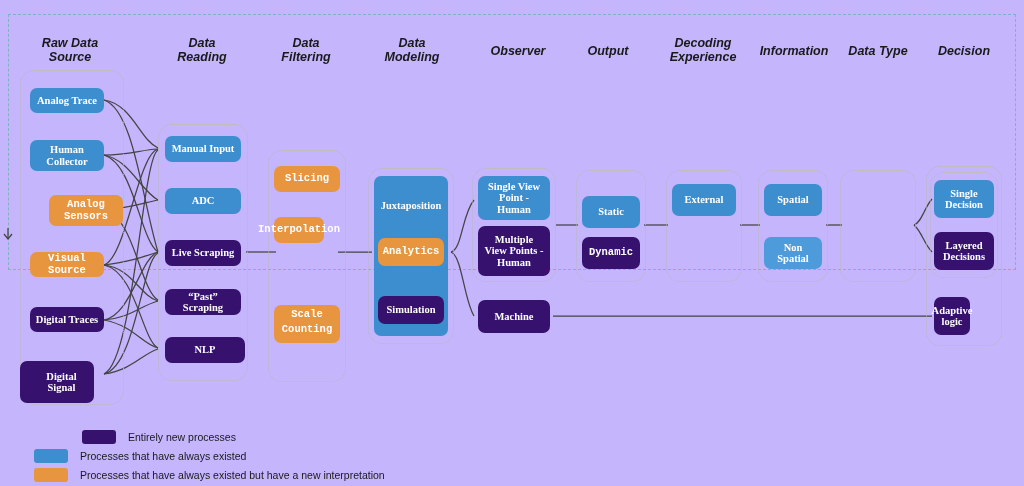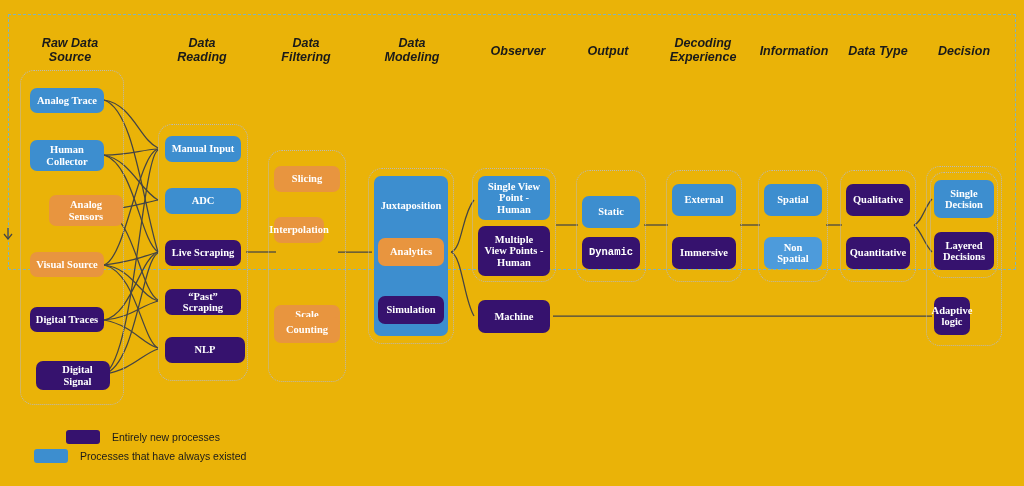--- a/index.html
+++ b/index.html
@@ -1,34 +1,34 @@
 <!DOCTYPE html>
 <html><head>
 <meta charset="utf-8">
 <style>
   html,body{margin:0;padding:0;background:#ffffff;}
-  #stage{position:relative;width:1024px;height:486px;background:#eab308;
+  #stage{position:relative;width:1024px;height:486px;background:#c4b5fd;
          font-family:"Liberation Sans",sans-serif;overflow:hidden;}
 
   
   .outer-frame{position:absolute;border:1.5px dashed #7fb3bf;box-sizing:border-box;}
 
   .col-header{position:absolute;text-align:center;font-family:"Liberation Sans",sans-serif;
               font-weight:bold;font-style:italic;font-size:12.5px;color:#1a1a1a;line-height:14px;}
 
   
   .group{position:absolute;border:1.6px dotted #b9b9b9;border-radius:14px;box-sizing:border-box;}
 
   .node{position:absolute;border-radius:7px;box-sizing:border-box;display:flex;
         align-items:center;justify-content:center;text-align:center;
         font-family:"Liberation Serif",serif;font-weight:bold;color:#ffffff;
         font-size:10.5px;line-height:11.5px;padding:2px 3px;}
   .node.blue{background:#3d8ecf;}
   .node.blue-light{background:#4d9bdb;}
-  .node.orange{background:#e8953f;}
+  .node.orange{background:#e8953f;font-family:Liberation Mono, monospace;}
   .node.purple{background:#36126e;}
 
   svg.links{position:absolute;left:0;top:0;width:1024px;height:486px;pointer-events:none;}
   svg.links path,svg.links line{fill:none;stroke:#444;stroke-width:1.25px;}
 
   .legend-row{position:absolute;display:flex;align-items:center;}
   .legend-swatch{width:34px;height:14px;border-radius:3px;margin-right:12px;flex:none;}
   .legend-label{font-family:"Liberation Sans",sans-serif;font-size:10.5px;color:#1a1a1a;white-space:nowrap;}
 </style>
 </head>
@@ -95,21 +95,21 @@
 
     <line x1="553" y1="316" x2="932" y2="316"></line>
   </svg>
 
   <div class="group" style="left:20px;top:70px;width:104px;height:335px;"></div>
   <div class="node blue" style="left:30px;top:88px;width:74px;height:25px;">Analog Trace</div>
   <div class="node blue" style="left:30px;top:140px;width:74px;height:31px;">Human<br>Collector</div>
   <div class="node orange" style="left:30px;top:195px;width:74px;height:31px;margin-left:19px;">Analog<br>Sensors</div>
   <div class="node orange" style="left:30px;top:252px;width:74px;height:25px;">Visual Source</div>
   <div class="node purple" style="left:30px;top:307px;width:74px;height:25px;">Digital Traces</div>
-  <div class="node purple" style="left:36px;top:361px;width:74px;height:29px;padding-left:12px;">Digital Signal</div>
+  <div class="node purple" style="left:20px;top:361px;width:74px;height:42px;padding-left:12px;">Digital Signal</div>
 
   <div class="group" style="left:158px;top:124px;width:90px;height:257px;"></div>
   <div class="node blue" style="left:165px;top:136px;width:76px;height:26px;">Manual Input</div>
   <div class="node blue" style="left:165px;top:188px;width:76px;height:26px;">ADC</div>
   <div class="node purple" style="left:165px;top:240px;width:76px;height:26px;">Live Scraping</div>
   <div class="node purple" style="left:165px;top:289px;width:76px;height:26px;">“Past”  Scraping</div>
   <div class="node purple" style="left:165px;top:337px;width:80px;height:26px;">NLP</div>
 
   <div class="group" style="left:268px;top:150px;width:78px;height:232px;"></div>
   <div class="node orange" style="left:274px;top:166px;width:66px;height:26px;">Slicing</div>
@@ -126,38 +126,39 @@
   <div class="node blue" style="left:478px;top:176px;width:72px;height:44px;">Single View<br>Point -<br>Human</div>
   <div class="node purple" style="left:478px;top:226px;width:72px;height:50px;">Multiple<br>View Points -<br>Human</div>
   <div class="node purple" style="left:478px;top:300px;width:72px;height:33px;">Machine</div>
 
   <div class="group" style="left:576px;top:170px;width:70px;height:112px;"></div>
   <div class="node blue" style="left:582px;top:184px;width:58px;height:32px;margin-top:12px;">Static</div>
   <div class="node purple" style="left:582px;top:237px;width:58px;height:32px;font-family:Liberation Mono, monospace;">Dynamic</div>
 
   <div class="group" style="left:666px;top:170px;width:76px;height:112px;"></div>
   <div class="node blue" style="left:672px;top:184px;width:64px;height:32px;">External</div>
-  <div class="node purple" style="left:672px;top:237px;width:64px;height:32px;">Immersive</div>
 
   <div class="group" style="left:758px;top:170px;width:70px;height:112px;"></div>
   <div class="node blue" style="left:764px;top:184px;width:58px;height:32px;">Spatial</div>
   <div class="node blue-light" style="left:764px;top:237px;width:58px;height:32px;">Non Spatial</div>
 
   <div class="group" style="left:840px;top:170px;width:76px;height:112px;"></div>
-  <div class="node purple" style="left:846px;top:184px;width:64px;height:32px;">Qualitative</div>
-  <div class="node purple" style="left:846px;top:237px;width:64px;height:32px;">Quantitative</div>
 
   <div class="group" style="left:926px;top:166px;width:76px;height:180px;"></div>
   <div class="group" style="left:930px;top:172px;width:68px;height:106px;"></div>
   <div class="node blue" style="left:934px;top:180px;width:60px;height:38px;">Single<br>Decision</div>
   <div class="node purple" style="left:934px;top:232px;width:60px;height:38px;">Layered<br>Decisions</div>
   <div class="node purple" style="left:934px;top:297px;width:36px;height:38px;">Adaptive<br>logic</div>
 
-  <div class="legend-row" style="left:18px;top:430px;padding-left:48px;">
+  <div class="legend-row" style="left:34px;top:430px;padding-left:48px;">
     <div class="legend-swatch" style="background:#36126e;"></div>
     <div class="legend-label">Entirely new processes</div>
   </div>
   <div class="legend-row" style="left:34px;top:449px;">
     <div class="legend-swatch" style="background:#3d8ecf;"></div>
     <div class="legend-label">Processes that have always existed</div>
   </div>
+  <div class="legend-row" style="left:34px;top:468px;">
+    <div class="legend-swatch" style="background:#e8953f;"></div>
+    <div class="legend-label">Processes that have always existed but have a new interpretation</div>
+  </div>
 
 </div>
 
 </body></html>

